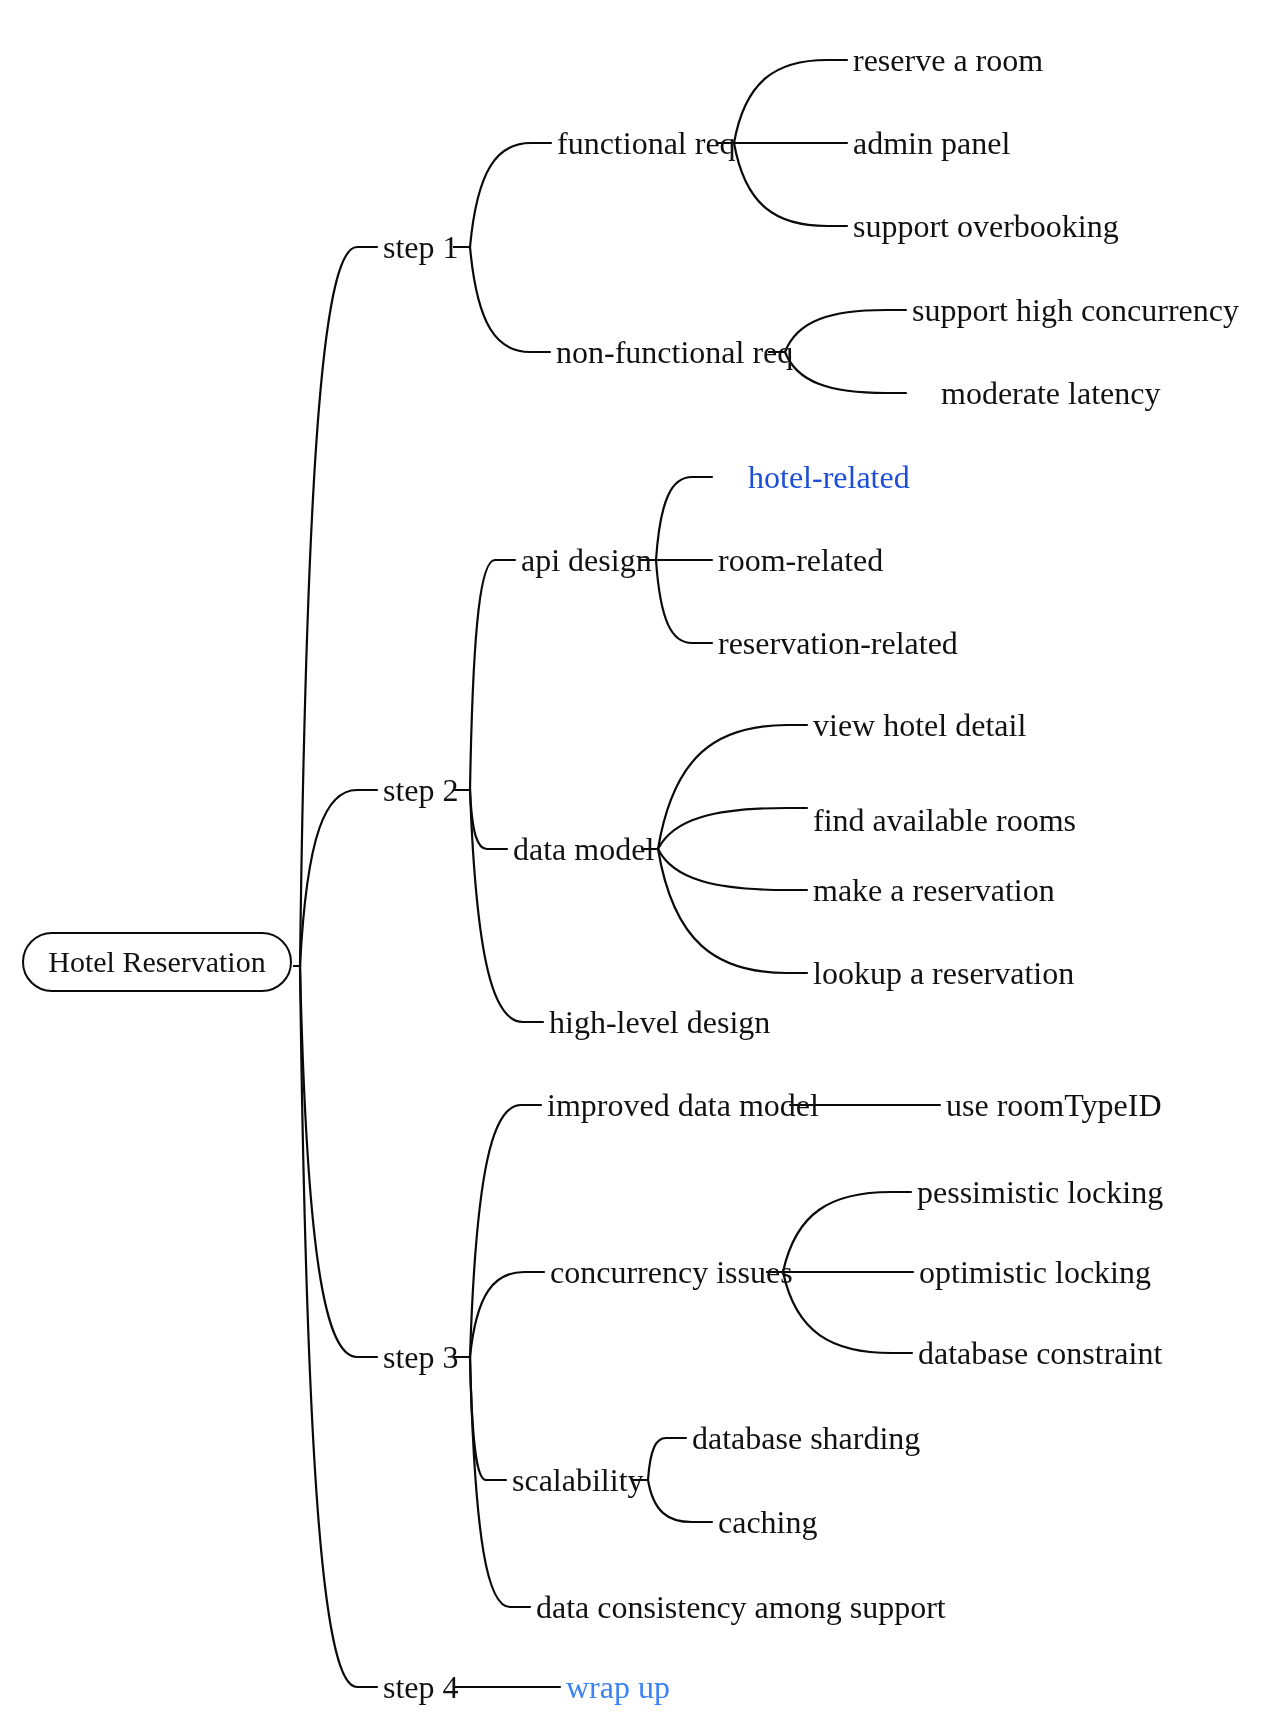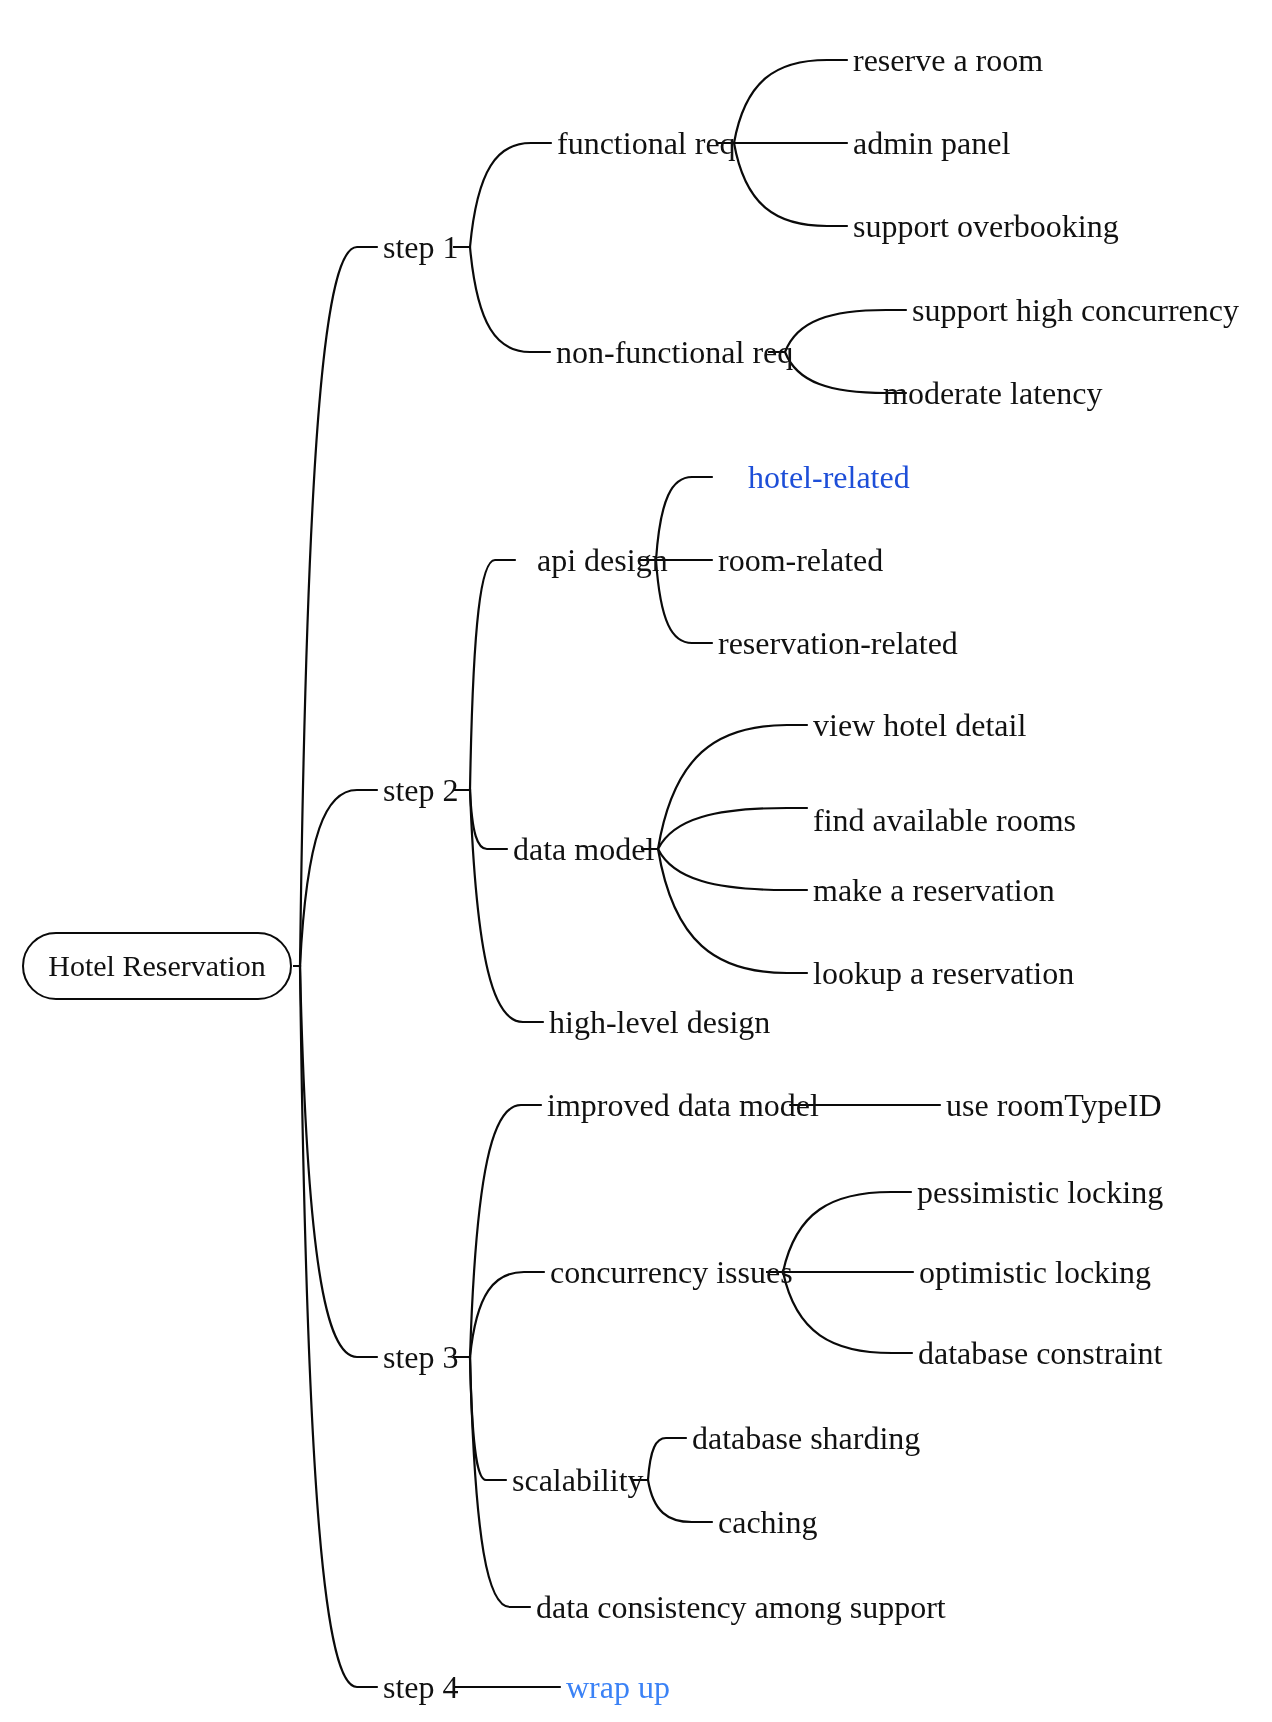--- a/index.html
+++ b/index.html
@@ -75,31 +75,31 @@
       <path d="M 767 1272 L 913 1272" fill="none" stroke="#0a0a0a" stroke-width="2.2" stroke-linecap="round"></path>
       <path d="M 767 1272 L 783 1272 C 796.1 1332.8, 832.0 1353, 892 1353 L 912 1353" fill="none" stroke="#0a0a0a" stroke-width="2.2" stroke-linecap="round"></path>
       <path d="M 454 1357 L 470 1357 C 471.9 1449.3, 477.2 1480, 486 1480 L 506 1480" fill="none" stroke="#0a0a0a" stroke-width="2.2" stroke-linecap="round"></path>
       <path d="M 632 1480 L 648 1480 C 650.2 1448.5, 656.1 1438, 666 1438 L 686 1438" fill="none" stroke="#0a0a0a" stroke-width="2.2" stroke-linecap="round"></path>
       <path d="M 632 1480 L 648 1480 C 653.3 1511.5, 667.8 1522, 692 1522 L 712 1522" fill="none" stroke="#0a0a0a" stroke-width="2.2" stroke-linecap="round"></path>
       <path d="M 454 1357 L 470 1357 C 474.8 1544.5, 488.0 1607, 510 1607 L 530 1607" fill="none" stroke="#0a0a0a" stroke-width="2.2" stroke-linecap="round"></path>
       <path d="M 294 966 L 300 966 C 306.8 1506.8, 325.6 1687, 357 1687 L 377 1687" fill="none" stroke="#0a0a0a" stroke-width="2.2" stroke-linecap="round"></path>
       <path d="M 454 1687 L 560 1687" fill="none" stroke="#0a0a0a" stroke-width="2.2" stroke-linecap="round"></path>
     </svg>
   <div id="nodes">
-      <div class="root-box" style="color: rgb(17, 17, 17); left: 22px; top: 932px; width: 270px; height: 68px;">Hotel Reservation</div>
+      <div class="root-box" style="color: rgb(17, 17, 17); left: 22px; top: 932px; width: 270px; height: 60px;">Hotel Reservation</div>
       <div class="node-label" style="color: rgb(17, 17, 17); left: 383px; top: 247px;">step 1</div>
       <div class="node-label" style="color: rgb(17, 17, 17); left: 557px; top: 143px;">functional req</div>
       <div class="node-label" style="color: rgb(17, 17, 17); left: 853px; top: 60px;">reserve a room</div>
       <div class="node-label" style="color: rgb(17, 17, 17); left: 853px; top: 143px;">admin panel</div>
       <div class="node-label" style="color: rgb(17, 17, 17); left: 853px; top: 226px;">support overbooking</div>
       <div class="node-label" style="color: rgb(17, 17, 17); left: 556px; top: 352px;">non-functional req</div>
       <div class="node-label" style="color: rgb(17, 17, 17); left: 912px; top: 310px;">support high concurrency</div>
-      <div class="node-label" style="color: rgb(17, 17, 17); left: 883px; top: 393px;">moderate latency</div>
+      <div class="node-label" style="color: rgb(17, 17, 17); left: 941px; top: 393px;">moderate latency</div>
       <div class="node-label" style="color: rgb(17, 17, 17); left: 383px; top: 790px;">step 2</div>
-      <div class="node-label" style="color: rgb(17, 17, 17); left: 521px; top: 560px; margin-left: 16px;">api design</div>
+      <div class="node-label" style="color: rgb(17, 17, 17); left: 521px; top: 560px;">api design</div>
       <div class="node-label" style="color: #1d4ed8; left: 748px; top: 477px;">hotel-related</div>
       <div class="node-label" style="color: rgb(17, 17, 17); left: 718px; top: 560px;">room-related</div>
       <div class="node-label" style="color: rgb(17, 17, 17); left: 718px; top: 643px;">reservation-related</div>
       <div class="node-label" style="color: rgb(17, 17, 17); left: 513px; top: 849px;">data model</div>
       <div class="node-label" style="color: rgb(17, 17, 17); left: 813px; top: 725px;">view hotel detail</div>
       <div class="node-label" style="color: rgb(17, 17, 17); left: 813px; top: 808px; margin-top: 12px;">find available rooms</div>
       <div class="node-label" style="color: rgb(17, 17, 17); left: 813px; top: 890px;">make a reservation</div>
       <div class="node-label" style="color: rgb(17, 17, 17); left: 813px; top: 973px;">lookup a reservation</div>
       <div class="node-label" style="color: rgb(17, 17, 17); left: 549px; top: 1022px;">high-level design</div>
       <div class="node-label" style="color: rgb(17, 17, 17); left: 383px; top: 1357px;">step 3</div>

